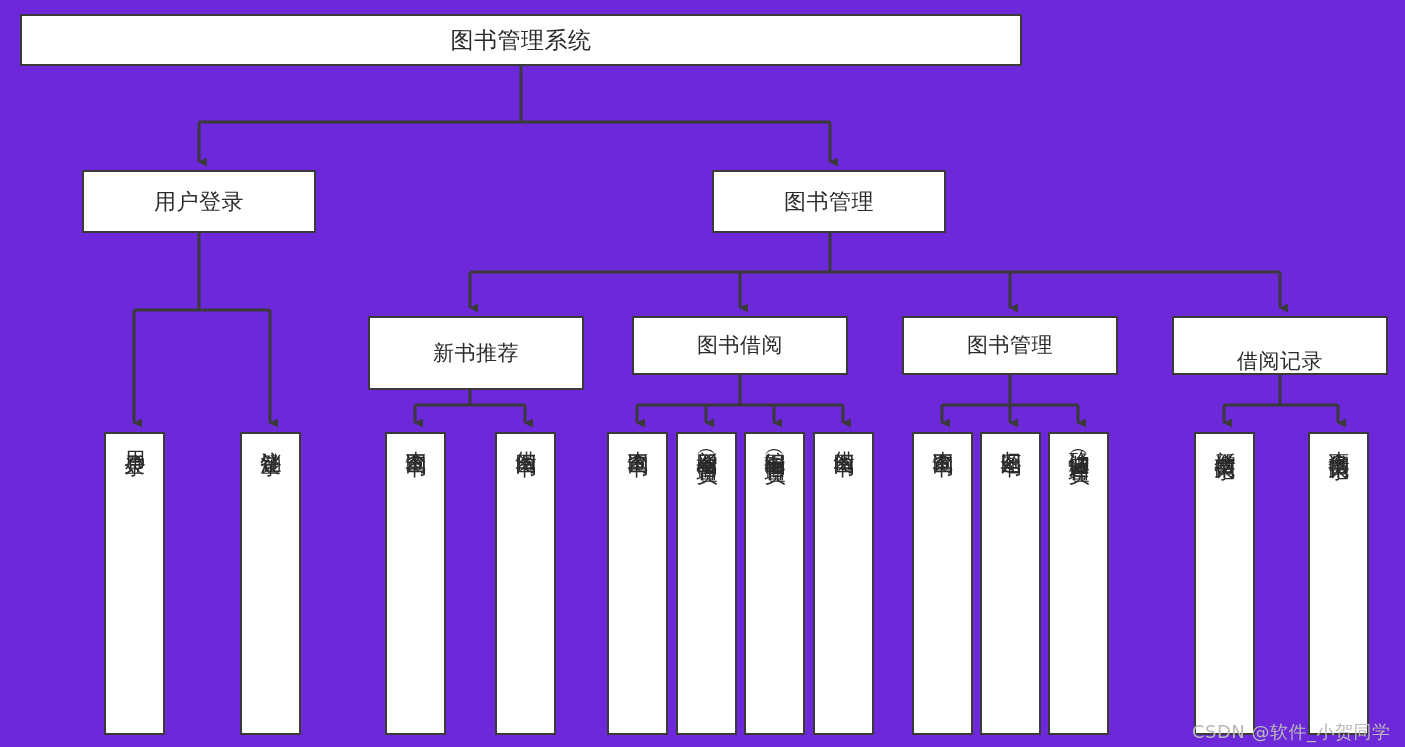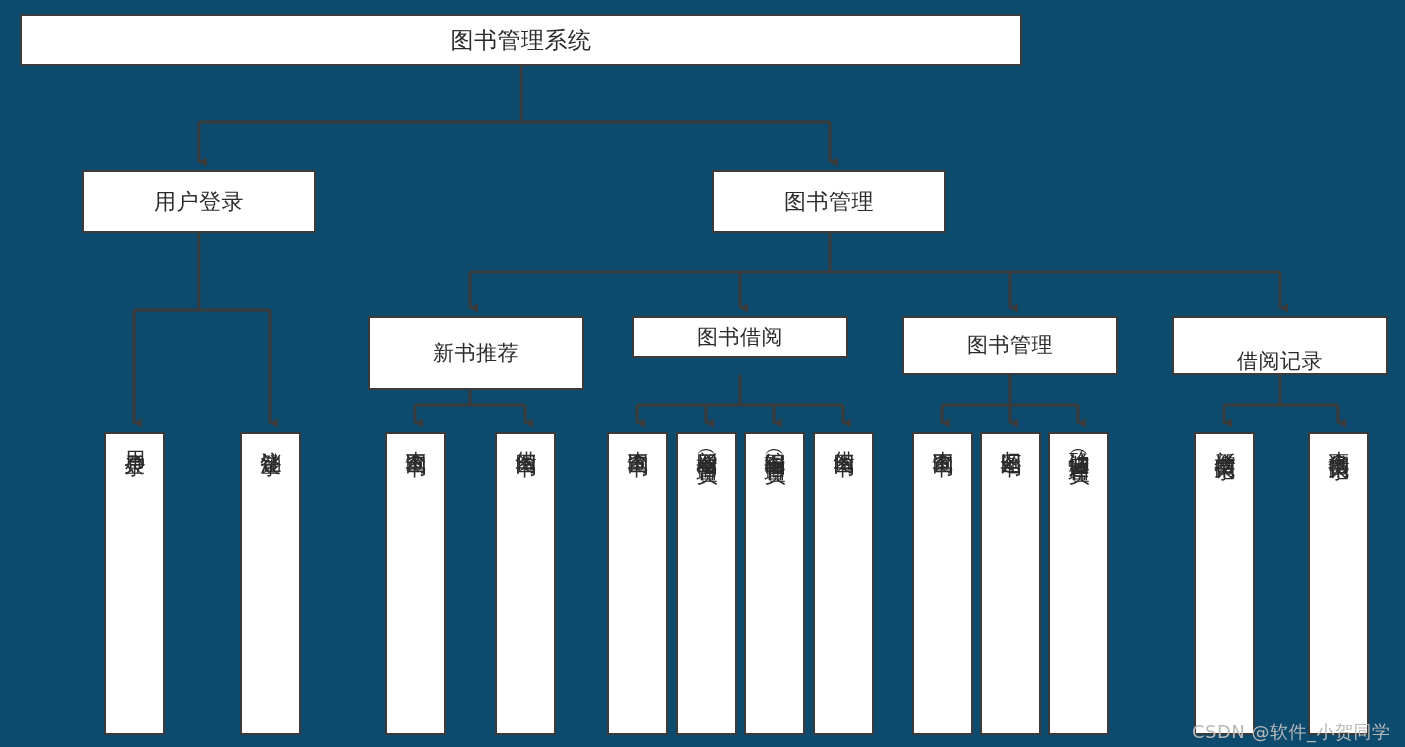--- a/index.html
+++ b/index.html
@@ -8,21 +8,21 @@
     padding: 0;
     background: #ffffff;
   }
   body {
     font-family: "DejaVu Sans", "Liberation Sans", sans-serif;
   }
   #diagram-root {
     position: relative;
     width: 1405px;
     height: 747px;
-    background: #0c4a6e;
+    background: #6d28d9;
     overflow: hidden;
     text-decoration: underline;
   }
   svg#diagram-svg {
     position: absolute;
     left: 0;
     top: 0;
     width: 1405px;
     height: 747px;
   }
@@ -138,21 +138,21 @@
   <div class="node-box node-l1" style="left:82px; top:170px; width:234px; height:63px;">
     <span class="node-label">用户登录</span>
   </div>
   <div class="node-box node-l1" style="left:712px; top:170px; width:234px; height:63px;">
     <span class="node-label">图书管理</span>
   </div>
 
   <div class="node-box node-l2" style="left:368px; top:316px; width:216px; height:74px;">
     <span class="node-label">新书推荐</span>
   </div>
-  <div class="node-box node-l2" style="left:632px; top:316px; width:216px; height:42px;">
+  <div class="node-box node-l2" style="left:632px; top:316px; width:216px; height:59px;">
     <span class="node-label">图书借阅</span>
   </div>
   <div class="node-box node-l2" style="left:902px; top:316px; width:216px; height:59px;">
     <span class="node-label">图书管理</span>
   </div>
   <div class="node-box node-l2" style="left:1172px; top:316px; width:216px; height:59px;align-items:flex-end;">
     <span class="node-label">借阅记录</span>
   </div>
 
   <div class="node-box node-leaf" style="left:104px; top:432px; width:61px; height:303px;">

